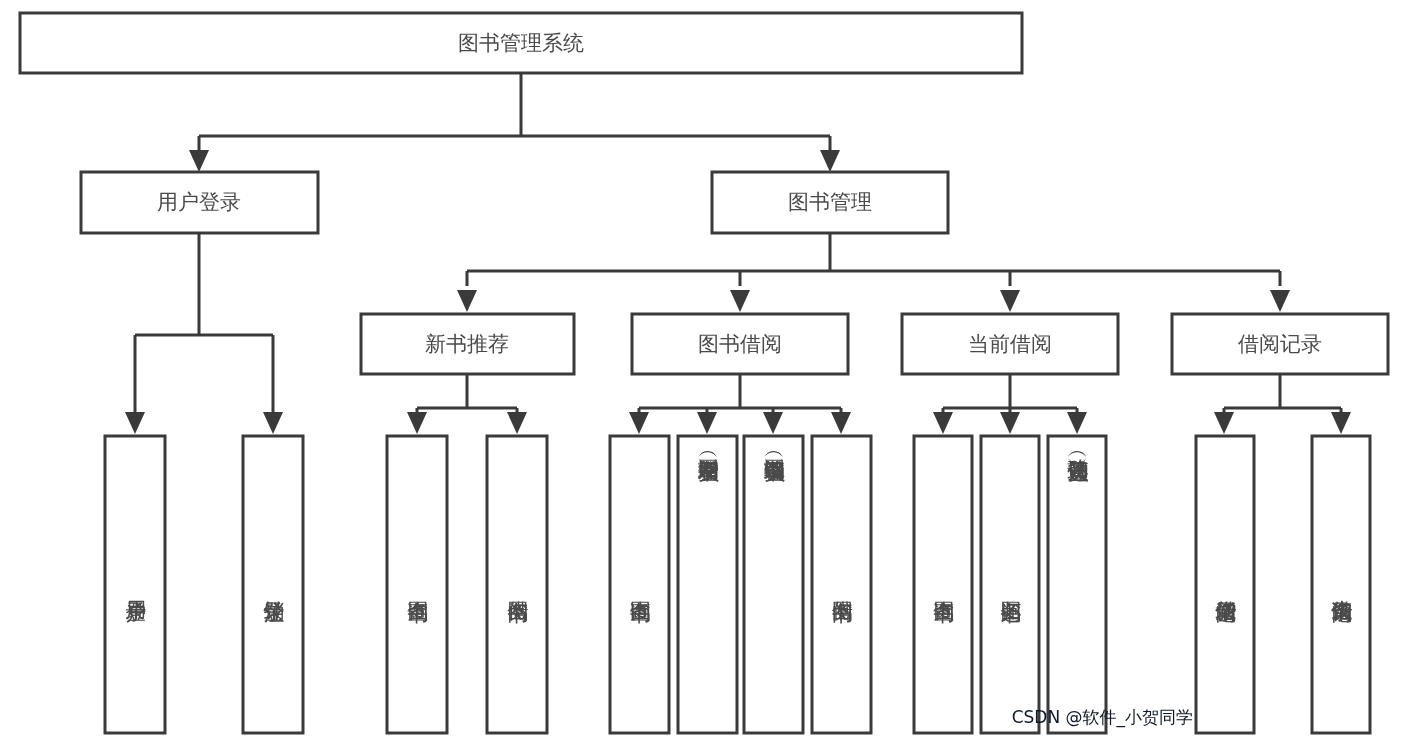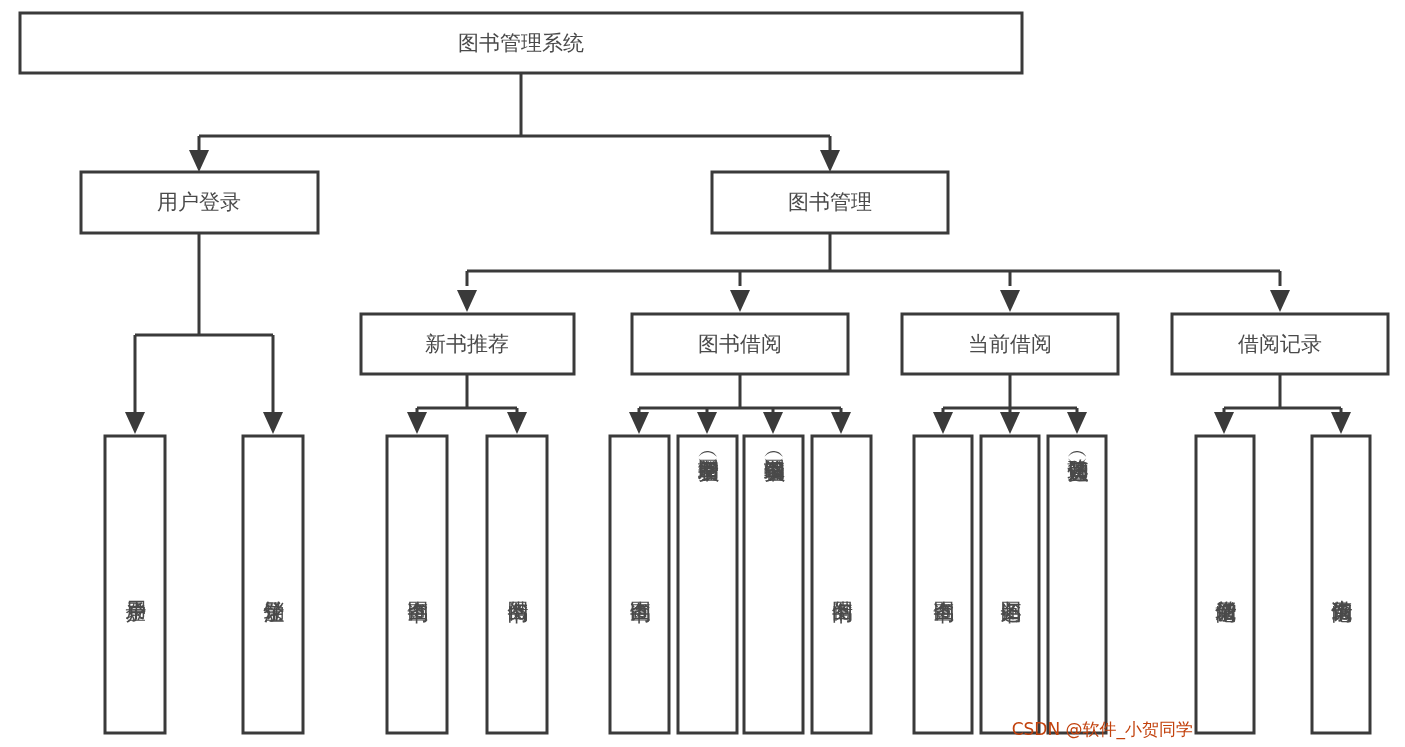--- a/index.html
+++ b/index.html
@@ -21,23 +21,23 @@
     font-family:"DejaVu Sans","Liberation Sans",sans-serif;
     color:#4a4a4a;font-size:21px;line-height:1.14;
     writing-mode:vertical-rl;text-orientation:upright;
     white-space:nowrap;letter-spacing:0.5px;
   }
   .leaf-label-wrap{
     position:absolute;display:flex;align-items:center;justify-content:center;
     pointer-events:none;
   }
   .watermark{
-    position:absolute;right:8px;bottom:6px;
+    position:absolute;right:8px;bottom:18px;
     font-family:"DejaVu Sans","Liberation Sans",sans-serif;
-    font-size:17px;color:#c2410c;white-space:nowrap;
+    font-size:17px;color:#0f172a;white-space:nowrap;
   }
 </style>
 </head>
 <body>
 
 <div id="diagram-root">
 
   <svg id="flow" viewBox="0 0 1405 747">
     <defs>
       <g id="ah">

